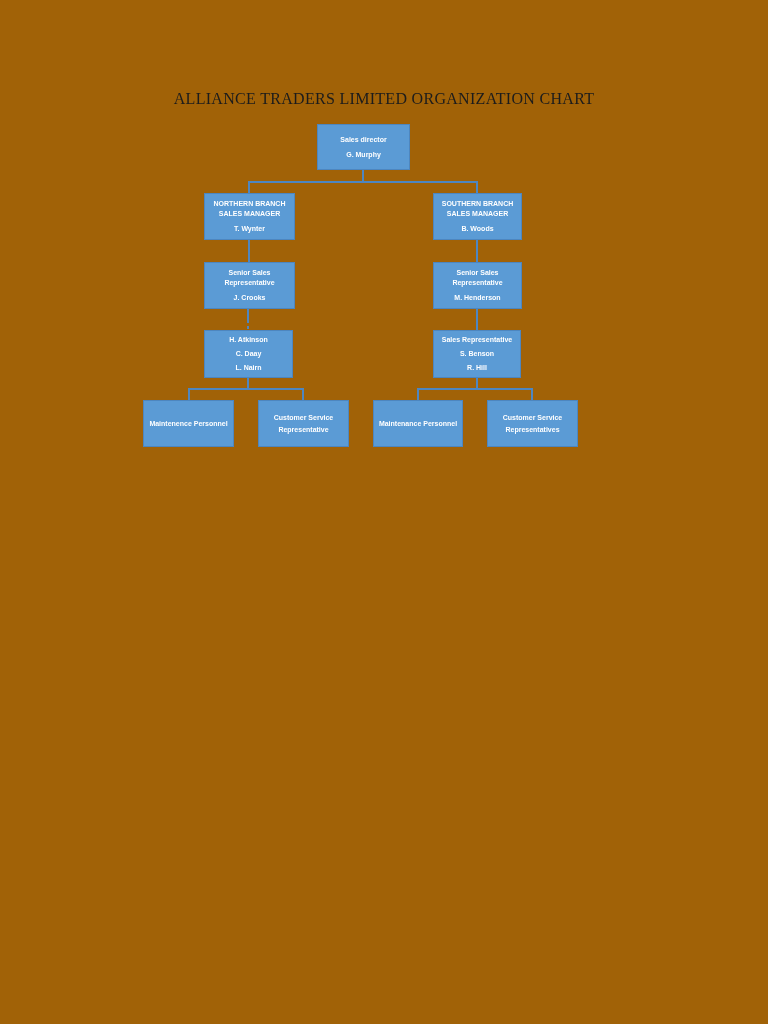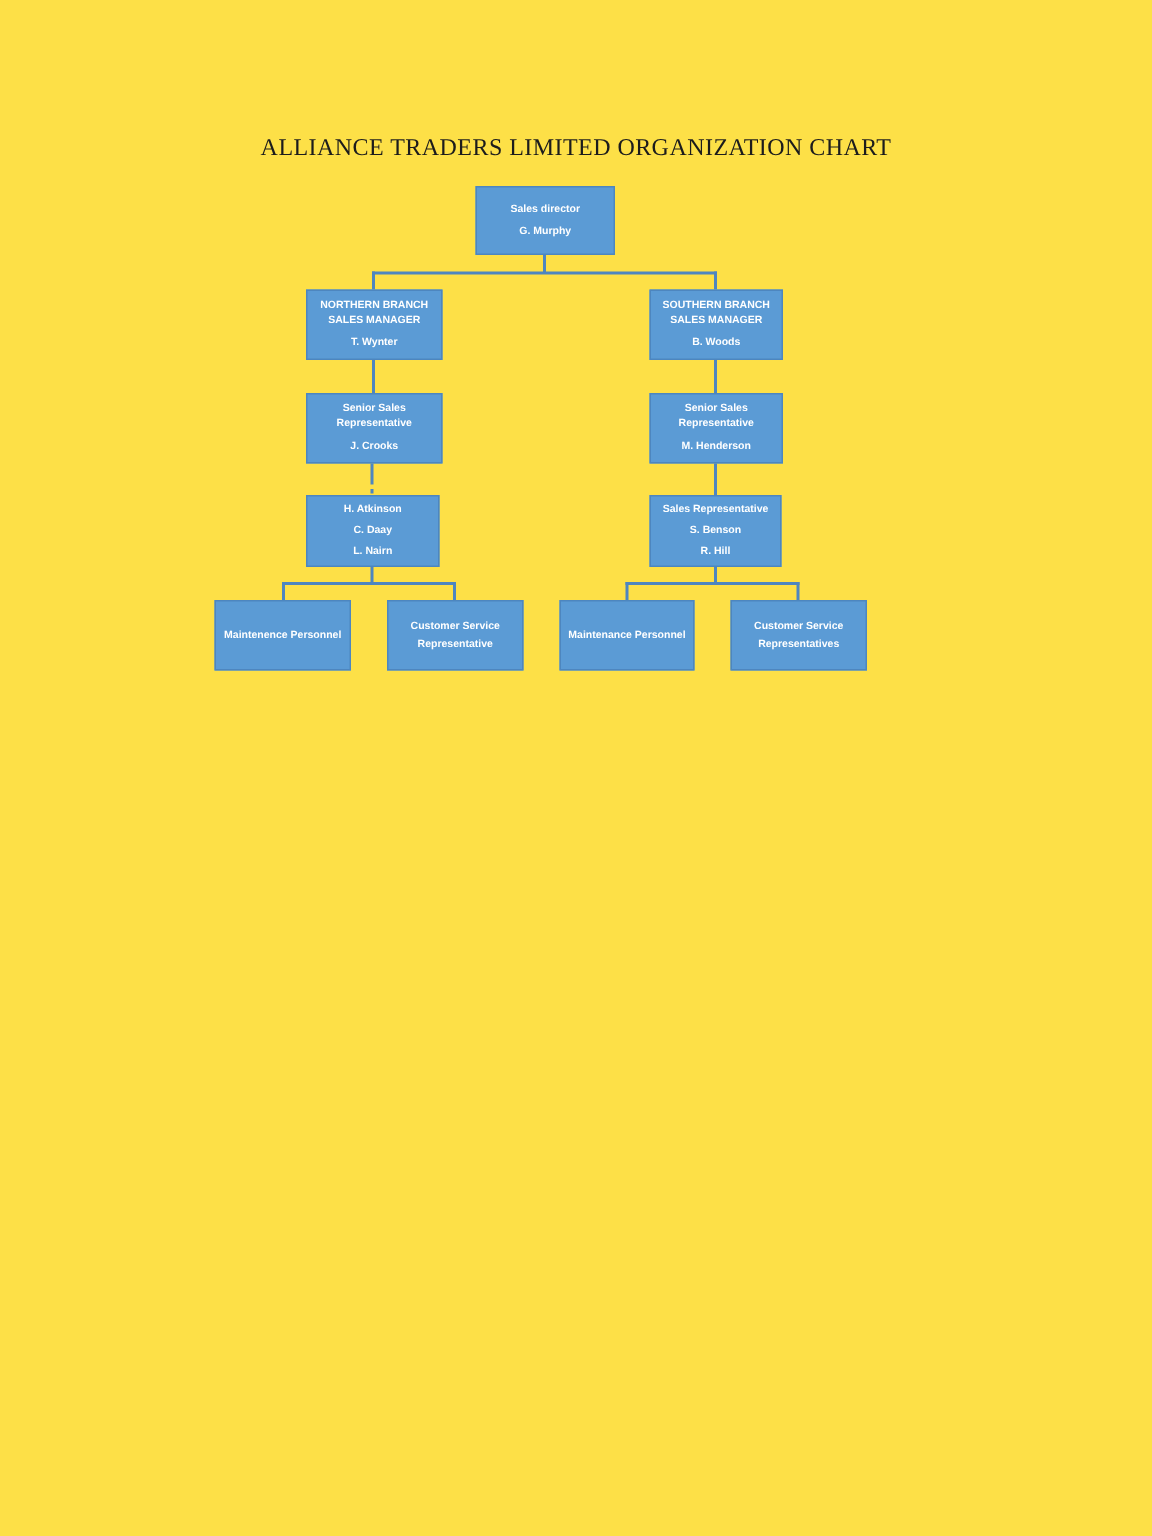--- a/index.html
+++ b/index.html
@@ -1,17 +1,17 @@
 <!DOCTYPE html>
 <html><head>
 <meta charset="utf-8">
 <style>
   html,body{margin:0;padding:0;background:#ffffff;}
   #canvas{
-    position:relative;width:768px;height:1024px;background:#fde047;
+    position:relative;width:768px;height:1024px;background:#a16207;
     overflow:hidden;font-family:"Liberation Sans",sans-serif;
   }
   .doc-title{
     position:absolute;left:0;right:0;top:90px;text-align:center;
     font-family:"Liberation Serif","DejaVu Serif",serif;
     font-size:16px;font-weight:normal;color:#1c1c1c;letter-spacing:.3px;
   }
   .node{
     position:absolute;background:#5b9bd5;border:1px solid #4d86bf;
     box-sizing:border-box;color:#ffffff;font-weight:bold;font-size:7px;

